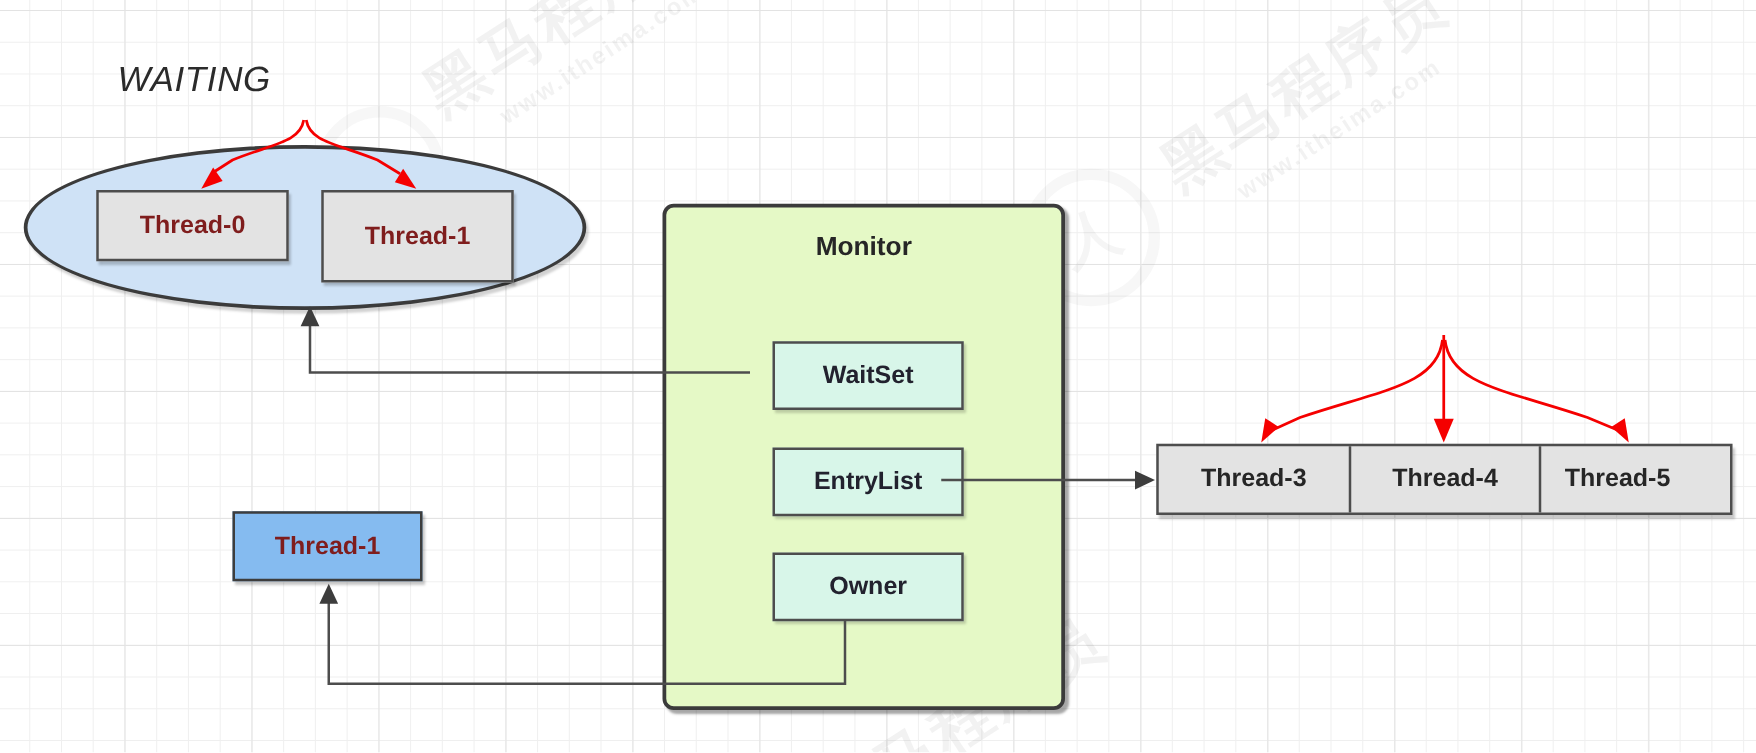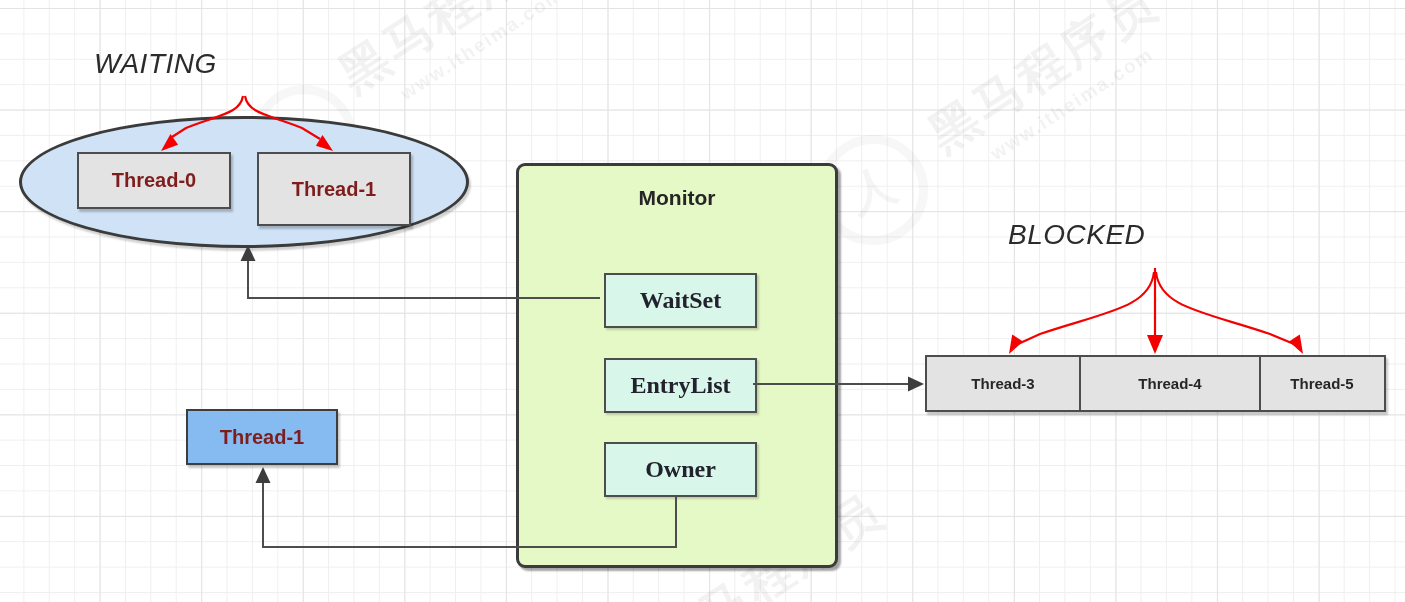--- a/index.html
+++ b/index.html
@@ -40,51 +40,50 @@
   .ellipse {
     position:absolute; left:19px; top:116px; width:450px; height:132px;
     background:#cfe2f6; border:3px solid #3b3b3b; border-radius:50%;
     box-shadow:2px 3px 2px rgba(0,0,0,0.18);
   }
   .thread0 { left:77px;  top:152px; width:154px; height:57px; }
   .thread1 { left:257px; top:152px; width:154px; height:74px; }
   .thread2 { left:186px; top:409px; width:152px; height:56px; background:#85bbf0; border-color:#3d3d3d; }
 
   .monitor {
-    position:absolute; left:516px; top:163px; width:322px; height:405px;
+    position:absolute; left:530px; top:163px; width:322px; height:405px;
     background:#e5f9c6; border:3px solid #3b3b3b; border-radius:9px;
     box-shadow:3px 3px 2px rgba(0,0,0,0.35);
   }
   .monitor-title {
     position:absolute; left:0; right:0; top:20px; text-align:center;
     font-weight:700; font-size:21px; color:#262626;
   }
   .field {
     position:absolute; left:85px; width:153px; height:55px;
     display:flex; align-items:center; justify-content:center;
     background:#d8f6e9; border:2px solid #4d4d4d;
-    font-weight:700; font-size:24px; color:#22222e;
+    font-weight:700; font-size:20px; color:#22222e;
     box-shadow:2px 2px 2px rgba(0,0,0,0.18);
-    font-family:Liberation Serif, serif;
   }
   .field-waitset   { top:107px; }
   .field-entrylist { top:192px; }
   .field-owner     { top:276px; }
 
   .blocked-row {
     position:absolute; left:925px; top:355px; width:461px; height:57px;
     display:flex; border:2px solid #4d4d4d; background:#e3e3e3;
     box-shadow:2px 3px 2px rgba(0,0,0,0.22);
   }
   .blocked-row .cell {
     display:flex; align-items:center; justify-content:center;
-    font-weight:700; font-size:15px; color:#262626; height:100%;
+    font-weight:700; font-size:20px; color:#262626; height:100%;
   }
   .blocked-row .cell + .cell { border-left:2px solid #4d4d4d; }
-  .cell-t3 { width:152px; } .cell-t4 { width:180px;text-align:right; } .cell-t5 { width:124px; }
+  .cell-t3 { width:152px; } .cell-t4 { width:152px;text-align:right; } .cell-t5 { width:124px; }
 
   .state-title {
     position:absolute; width:300px; text-align:left;
     font-weight:400; font-style:italic; font-size:28px; color:#2b2b2b; letter-spacing:0.5px;
   }
   .title-waiting { left:94px;  top:48px; }
   .title-blocked { left:1008px; top:219px; }
 
   
   .connector-layer { position:absolute; inset:0; z-index:3; pointer-events:none; }
@@ -123,21 +122,20 @@
 
     <div class="node thread2">Thread-1</div>
 
     <div class="monitor">
       <div class="monitor-title">Monitor</div>
       <div class="field field-waitset">WaitSet</div>
       <div class="field field-owner">Owner</div>
       <div class="field field-entrylist">EntryList</div>
     </div>
 
-    <div class="state-title title-blocked">BLOCKED</div>
 
     <div class="blocked-row">
       <div class="cell cell-t3">Thread-3</div>
       <div class="cell cell-t4">Thread-4</div>
       <div class="cell cell-t5">Thread-5</div>
     </div>
   </div>
 
   <svg class="connector-layer" width="1405" height="602" viewBox="0 0 1405 602">
 

